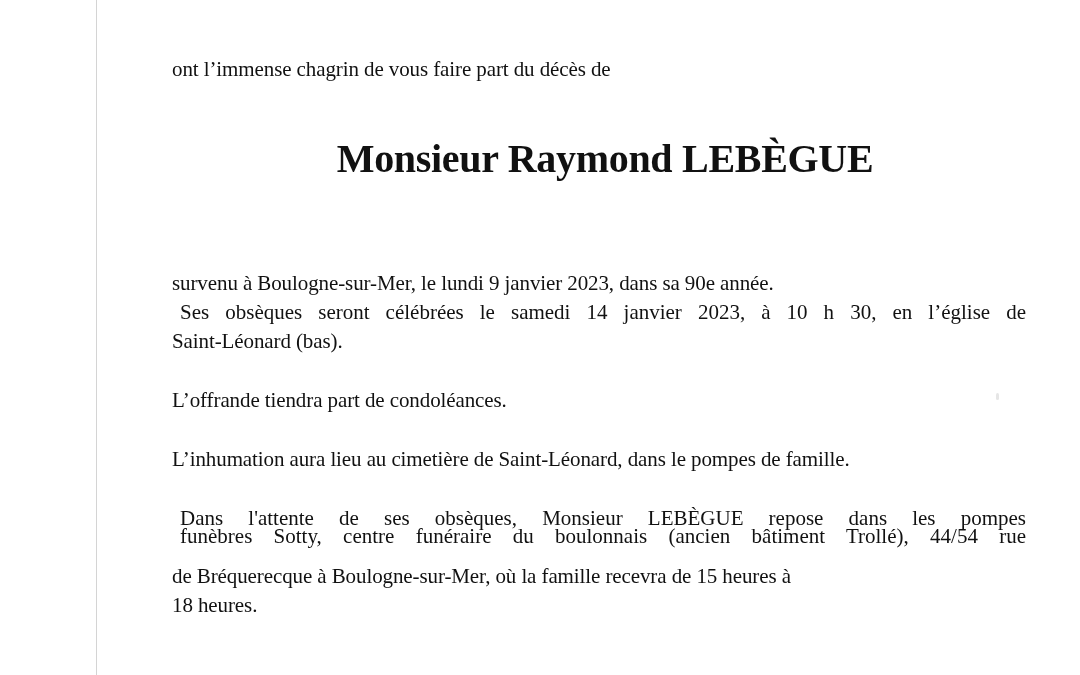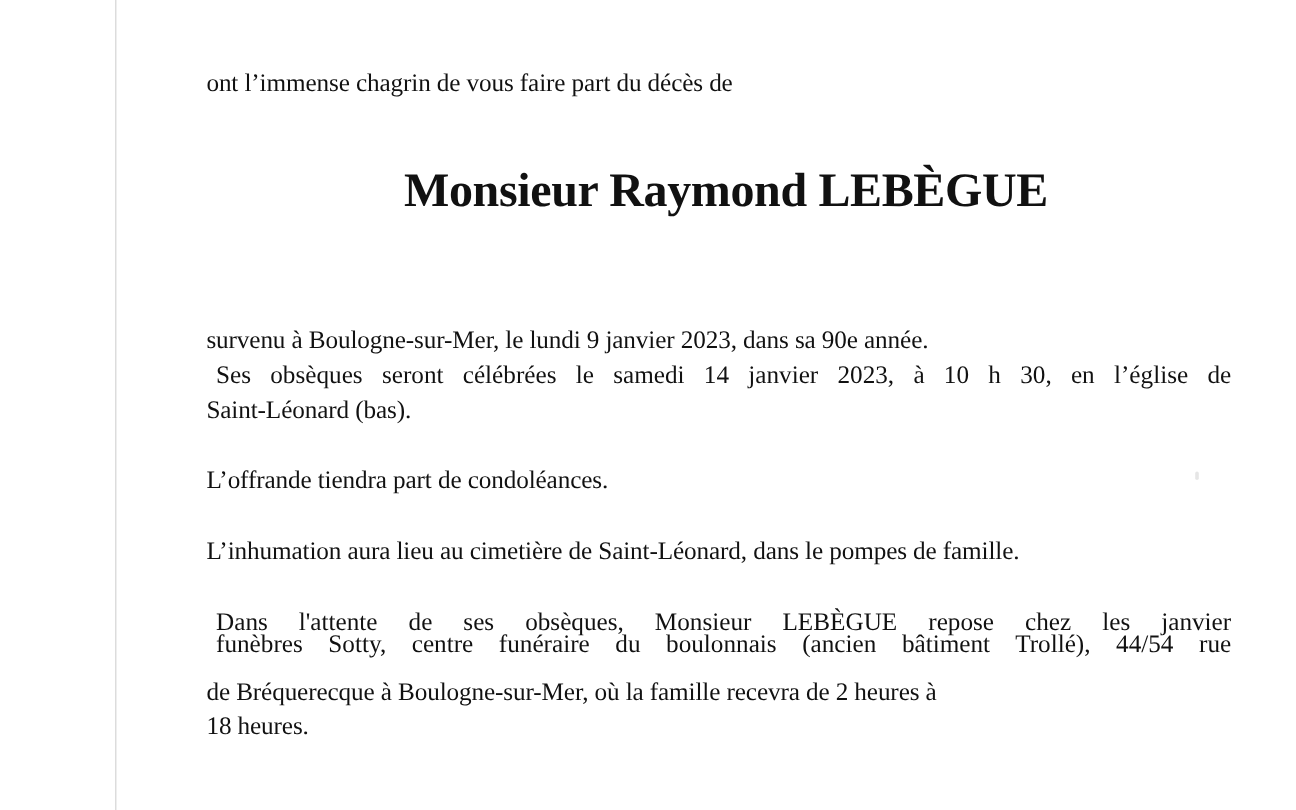--- a/index.html
+++ b/index.html
@@ -90,19 +90,19 @@
 <div class="justify p3a">
   <span>Ses obsèques seront célébrées le samedi 14 janvier 2023, à 10 h 30, en l’église de</span>
 </div>
 <div class="line p3b">Saint-Léonard (bas).</div>
 
 <div class="line p4">L’offrande tiendra part de condoléances.</div>
 
 <div class="line p5">L’inhumation aura lieu au cimetière de Saint-Léonard, dans le pompes de famille.</div>
 
 <div class="justify p6a">
-  <span>Dans l'attente de ses obsèques, Monsieur LEBÈGUE repose chez les janvier</span>
+  <span>Dans l'attente de ses obsèques, Monsieur LEBÈGUE repose dans les pompes</span>
 </div>
 <div class="justify p6b">
   <span>funèbres Sotty, centre funéraire du boulonnais (ancien bâtiment Trollé), 44/54 rue</span>
 </div>
-<div class="line p6c">de Bréquerecque à Boulogne-sur-Mer, où la famille recevra de 2 heures à</div>
+<div class="line p6c">de Bréquerecque à Boulogne-sur-Mer, où la famille recevra de 15 heures à</div>
 <div class="line p6d">18 heures.</div>
 
 </body></html>

